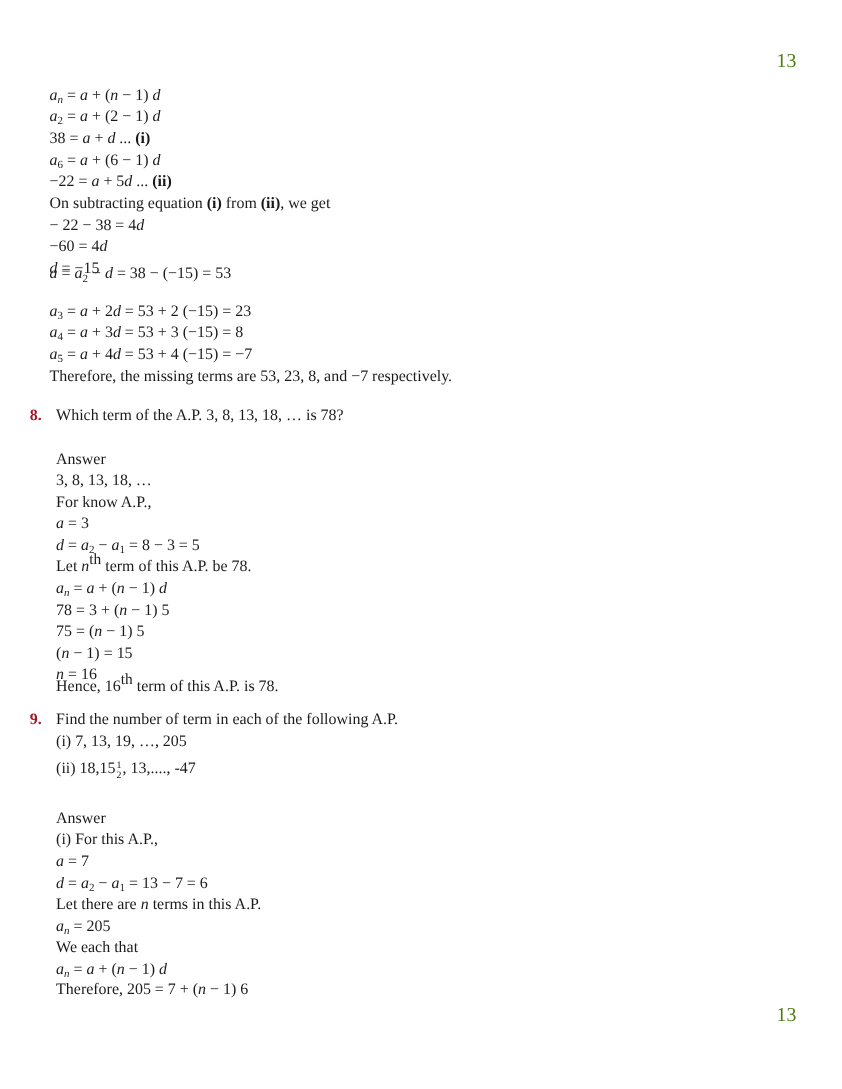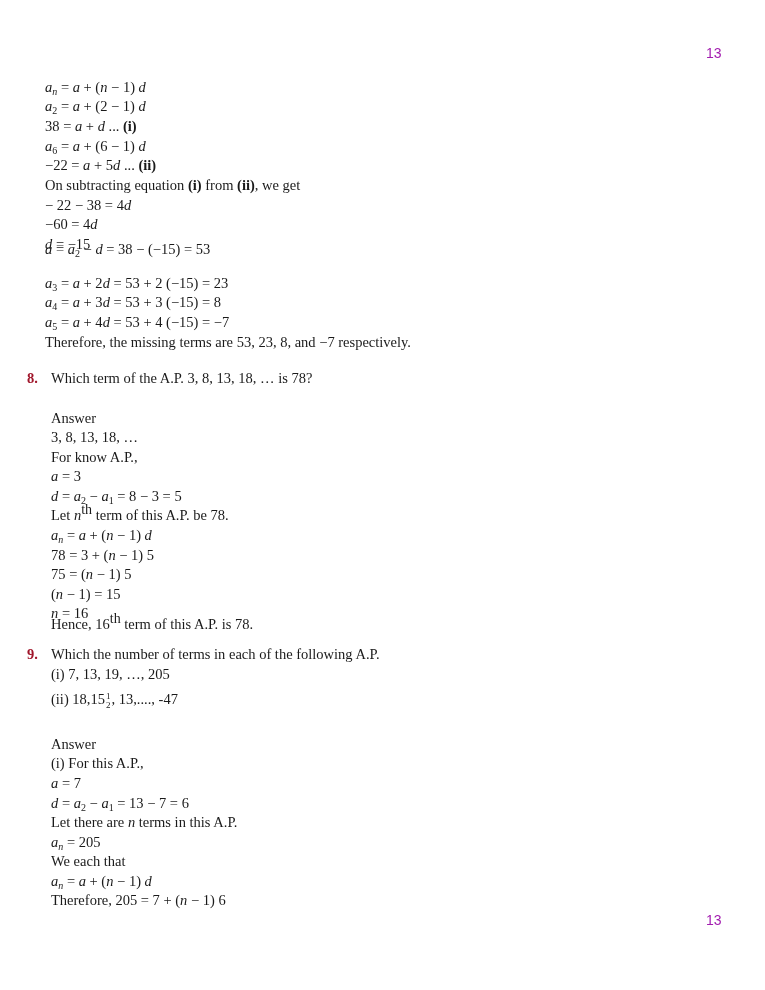--- a/index.html
+++ b/index.html
@@ -1,18 +1,18 @@
 <!DOCTYPE html>
 <html><head>
 <meta charset="utf-8">
 <style>
   html, body { margin: 0; padding: 0; background: #ffffff; }
   body { width: 765px; height: 990px; position: relative; overflow: hidden;
          font-family: "Liberation Serif", serif; color: #1a1a1a; }
-  .pagenum { position: absolute; font-family: Liberation Sans, sans-serif; font-size: 14px; color: #a21caf; }
+  .pagenum { position: absolute; font-family: Liberation Serif, serif; font-size: 18px; color: #4d7c0f; }
   .pn-top { left: 706px; top: 45px; }
   .pn-bot { left: 706px; top: 912px; }
   .line { position: absolute; font-size: 14.5px; line-height: 18px; white-space: nowrap; }
   .x1 { left: 45px; }
   .x2 { left: 51px; }
   .qnum { position: absolute; left: 27px; font-weight: bold; font-size: 14.5px; line-height: 18px; color: #a0162b; }
   .q { font-weight: normal; }
   i { font-style: italic; }
   b { font-weight: bold; }
   sub { font-size: 10px; vertical-align: -3px; line-height: 0; }
@@ -54,21 +54,21 @@
   <div class="line x2" style="top:526px"><i>a</i><sub><i>n</i></sub> = <i>a</i> + (<i>n</i> − 1) <i>d</i></div>
   <div class="line x2" style="top:546px">78 = 3 + (<i>n</i> − 1) 5</div>
   <div class="line x2" style="top:565px">75 = (<i>n</i> − 1) 5</div>
   <div class="line x2" style="top:585px">(<i>n</i> − 1) = 15</div>
   <div class="line x2" style="top:604px"><i>n</i> = 16</div>
   <div class="line x2" style="top:615px">Hence, 16<sup>th</sup> term of this A.P. is 78.</div>
 </div>
 
 <div>
   <div class="qnum" style="top:645px">9.</div>
-  <div class="line x2 q" style="top:645px">Which the number of terms in each of the following A.P.</div>
+  <div class="line x2 q" style="top:645px">Find the number of term in each of the following A.P.</div>
   <div class="line x2 q" style="top:665px">(i) 7, 13, 19, …, 205</div>
   <div class="line x2 q" style="top:690px">(ii) 18,15<span class="frac"><span>1</span><span>2</span></span>, 13,...., -47</div>
   <div class="line x2 q" style="top:735px">Answer</div>
   <div class="line x2" style="top:754px">(i) For this A.P.,</div>
   <div class="line x2" style="top:774px"><i>a</i> = 7</div>
   <div class="line x2" style="top:794px"><i>d</i> = <i>a</i><sub>2</sub> − <i>a</i><sub>1</sub> = 13 − 7 = 6</div>
   <div class="line x2" style="top:813px">Let there are <i>n</i> terms in this A.P.</div>
   <div class="line x2" style="top:833px"><i>a</i><sub><i>n</i></sub> = 205</div>
   <div class="line x2" style="top:852px">We each that</div>
   <div class="line x2" style="top:872px"><i>a</i><sub><i>n</i></sub> = <i>a</i> + (<i>n</i> − 1) <i>d</i></div>

